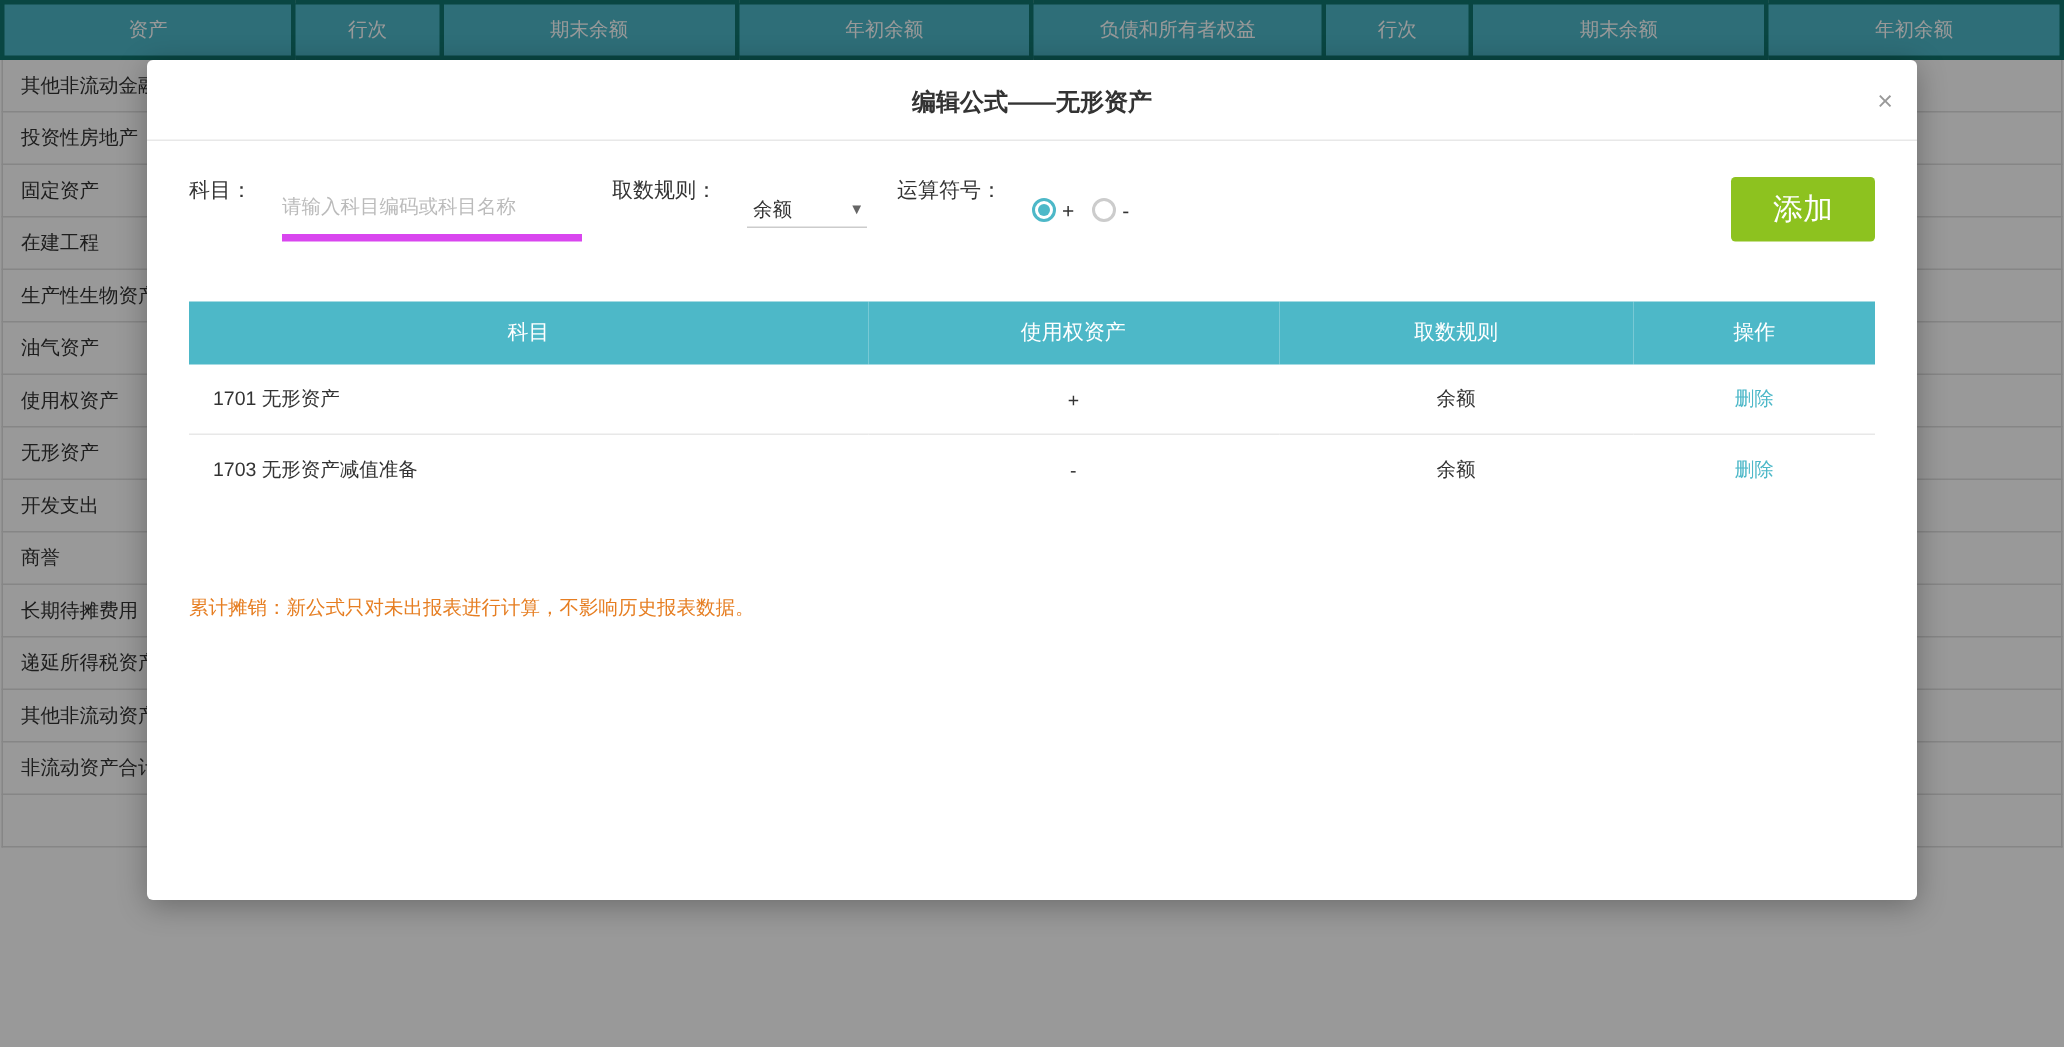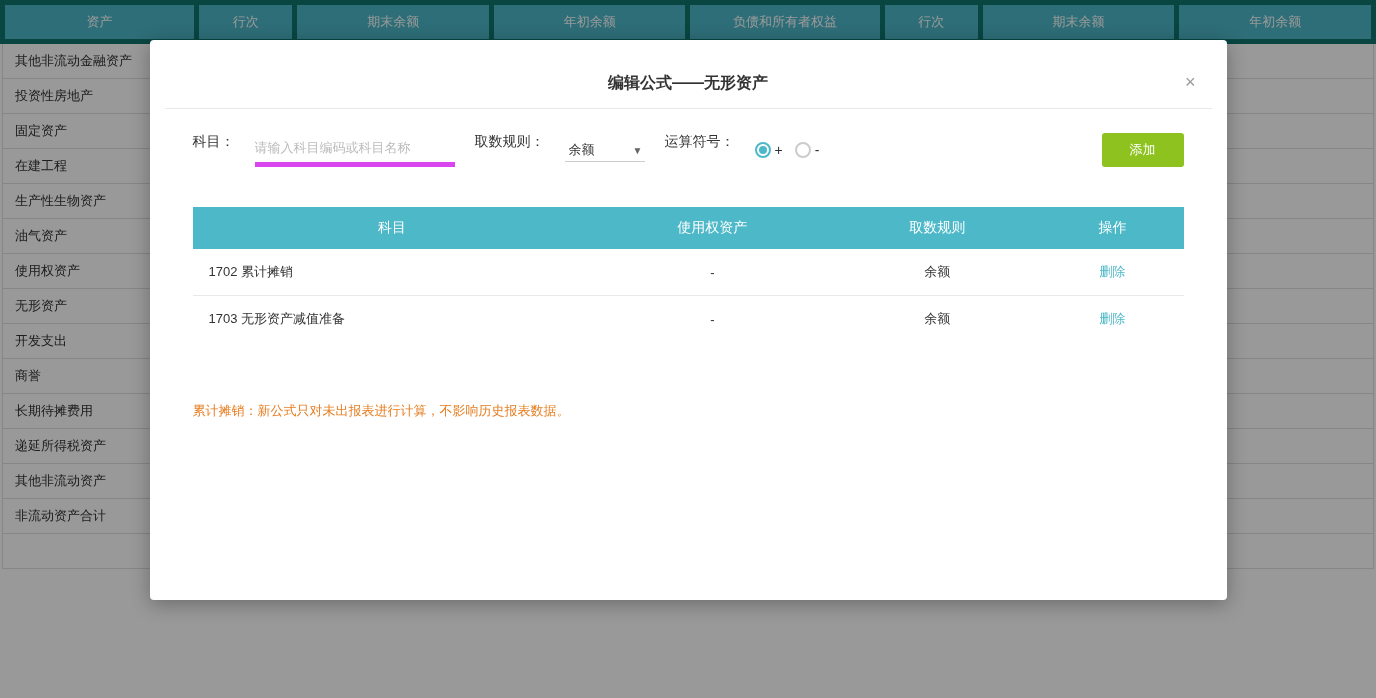--- a/index.html
+++ b/index.html
@@ -24,21 +24,21 @@
 
     .bg-table {
       width: 100%;
       border-collapse: collapse;
     }
 
     .bg-table th {
       background: #4db8c8;
       color: #fff;
       padding: 8px 12px;
-      border: 5px solid #0f766e;
+      border: 3px solid #0f766e;
       font-weight: normal;
       font-size: 13px;
       text-align: center;
     }
 
     .bg-table td {
       padding: 8px 12px;
       border: 1px solid #e0e0e0;
       color: #333;
       font-size: 13px;
@@ -58,25 +58,25 @@
       display: flex;
       align-items: flex-start;
       justify-content: center;
       padding-top: 40px;
     }
 
     
     .modal {
       background: #fff;
       border-radius: 4px;
-      width: 1077px;
+      width: 1180px;
       min-height: 560px;
       box-shadow: 0 4px 20px rgba(0,0,0,0.3);
       position: relative;
-      padding: 15px;
+      padding: 0;
     }
 
     .modal-header {
       padding: 18px 24px 14px;
       border-bottom: 1px solid #e8e8e8;
       text-align: center;
       position: relative;
     }
 
     .modal-title {
@@ -203,21 +203,21 @@
       font-size: 14px;
       color: #333;
     }
 
     
     .btn-add {
       background: #8dc21f;
       color: #fff;
       border: none;
       padding: 8px 28px;
-      font-size: 13px;
+      font-size: 20px;
       border-radius: 3px;
       cursor: pointer;
       white-space: nowrap;
       margin-left: auto;
     }
 
     
     .data-table {
       width: 100%;
       border-collapse: collapse;
@@ -512,22 +512,22 @@
         <thead>
           <tr>
             <th>科目</th>
             <th>使用权资产</th>
             <th>取数规则</th>
             <th>操作</th>
           </tr>
         </thead>
         <tbody>
           <tr>
-            <td>1702 累计摊销</td>
-            <td>-</td>
+            <td>1701 无形资产</td>
+            <td>+</td>
             <td>余额</td>
             <td>
               <button class="btn-delete">删除</button>
             </td>
           </tr>
           <tr>
             <td>1703 无形资产减值准备</td>
             <td>-</td>
             <td>余额</td>
             <td>

